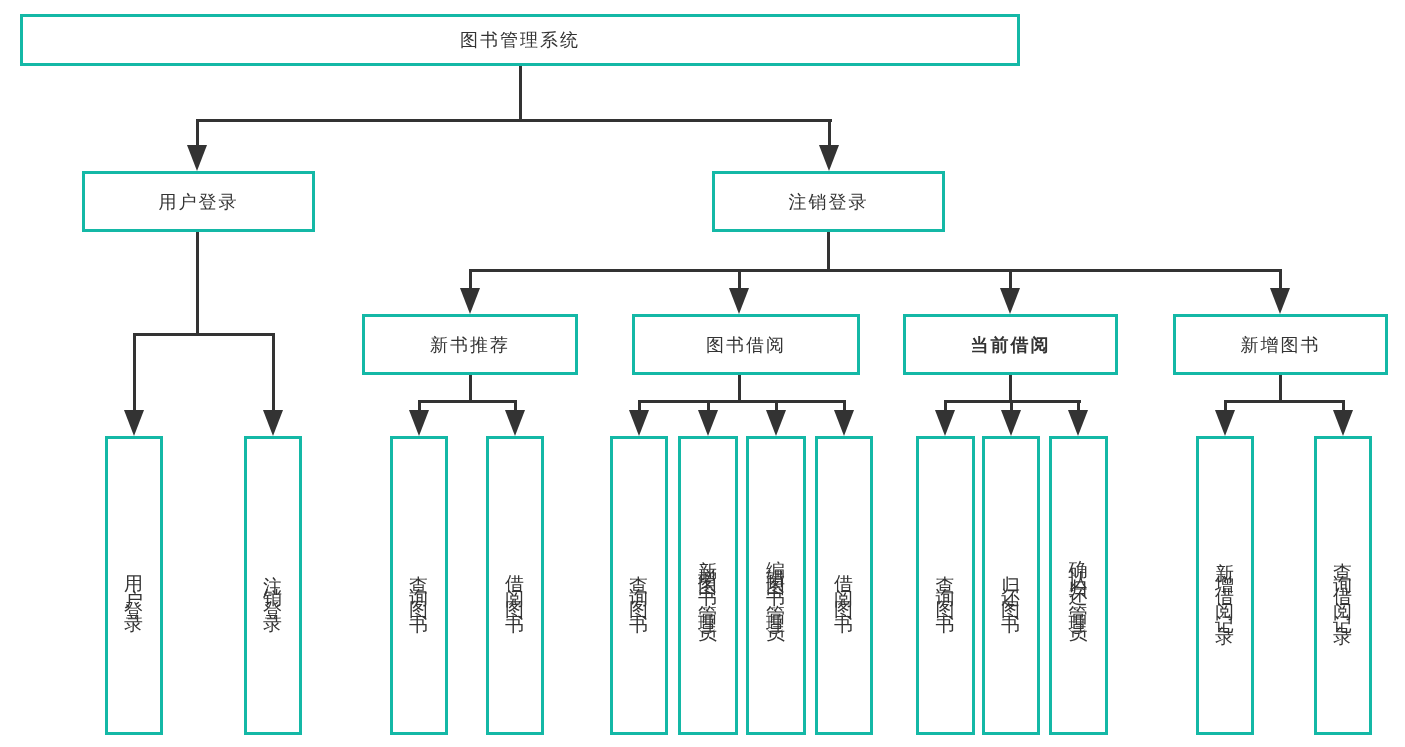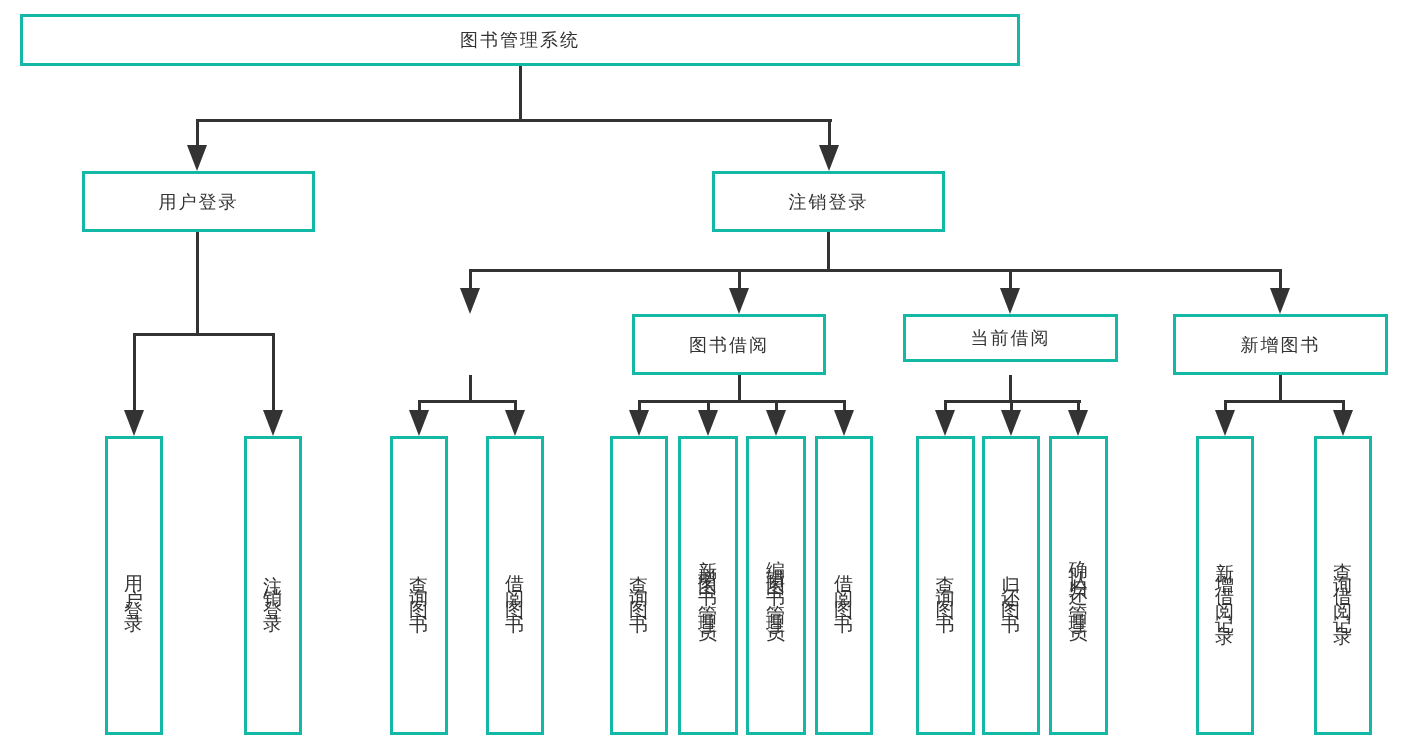--- a/index.html
+++ b/index.html
@@ -40,26 +40,29 @@
   </div>
 
   <div class="box hlabel" style="left:82px;top:171px;width:233px;height:61px;">
     <span>用户登录</span>
   </div>
 
   <div class="box hlabel" style="left:712px;top:171px;width:233px;height:61px;">
     <span>注销登录</span>
   </div>
 
+  <div class="box hlabel" style="left:362px;top:314px;width:216px;height:61px;">
+    <span>新书推荐</span>
+  </div>
 
-  <div class="box hlabel" style="left:632px;top:314px;width:194px;height:61px;">
+  <div class="box hlabel" style="left:632px;top:314px;width:228px;height:61px;">
     <span>图书借阅</span>
   </div>
 
-  <div class="box hlabel" style="left:903px;top:314px;width:215px;height:48px;">
+  <div class="box hlabel" style="left:903px;top:314px;width:215px;height:61px;font-weight:bold;">
     <span>当前借阅</span>
   </div>
 
   <div class="box hlabel" style="left:1173px;top:314px;width:215px;height:61px;">
     <span>新增图书</span>
   </div>
 
   <div class="box leaf" style="left:105px;">
     <span class="vtext">用户登录</span>
   </div>

